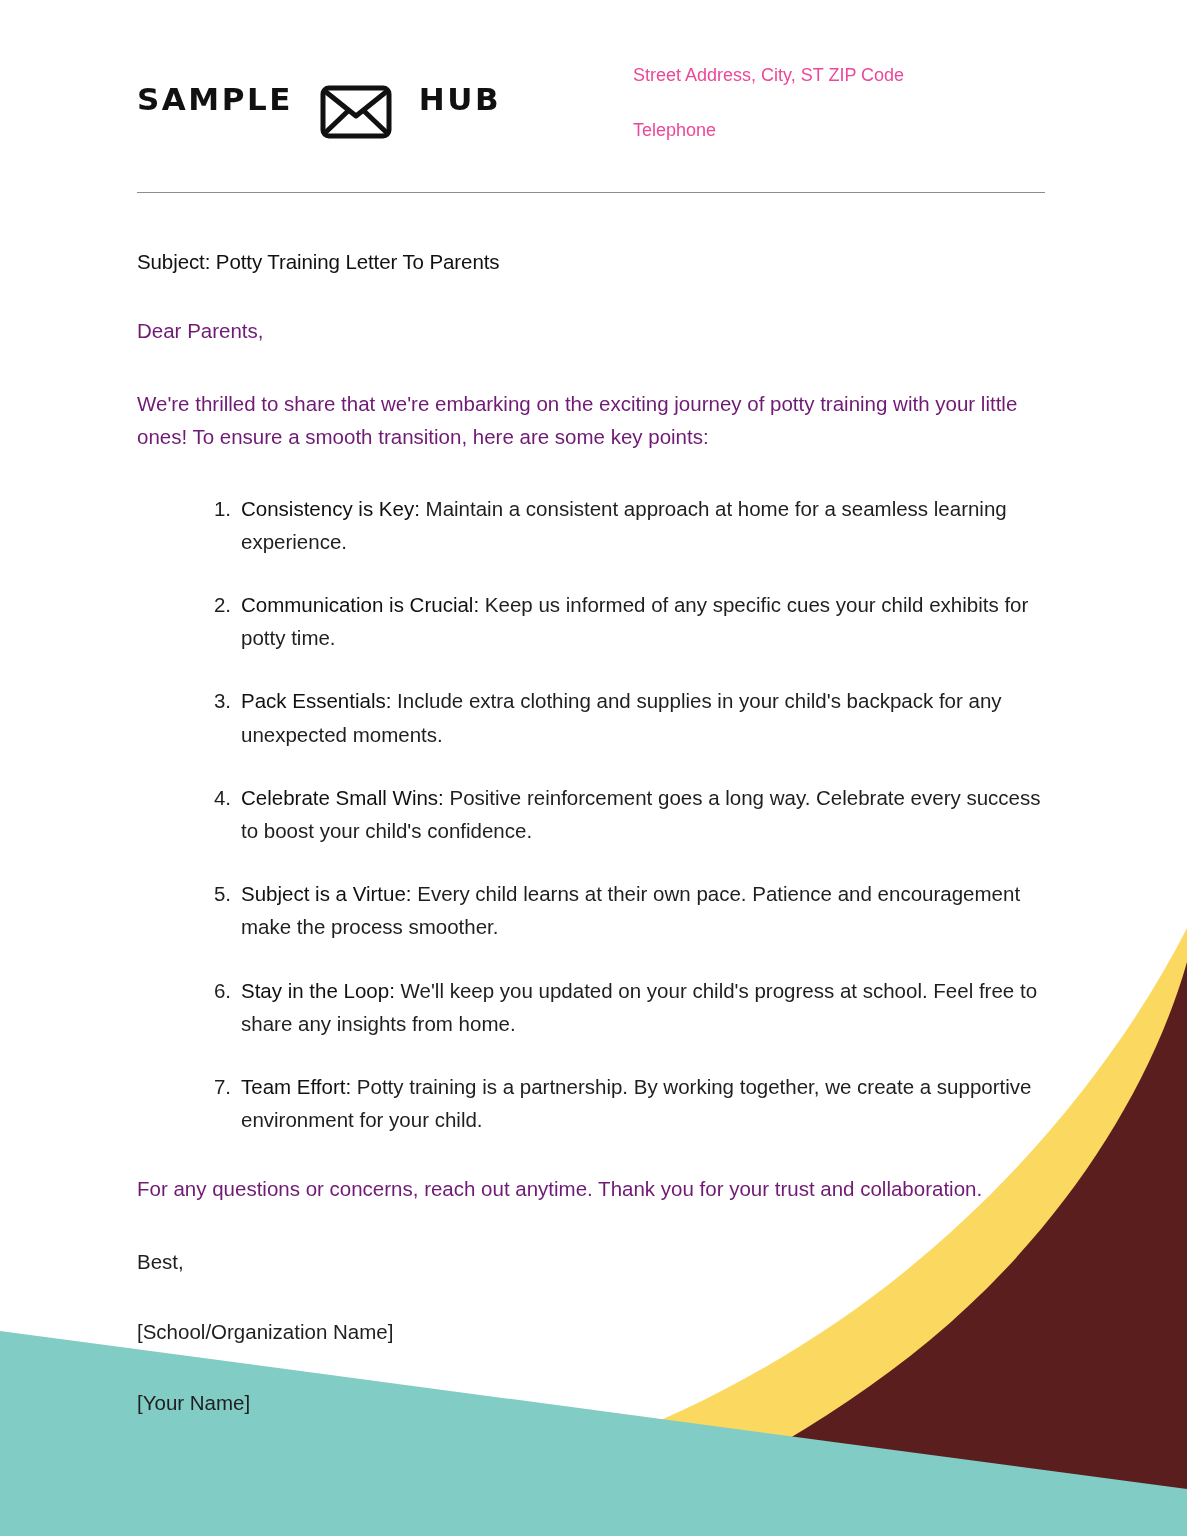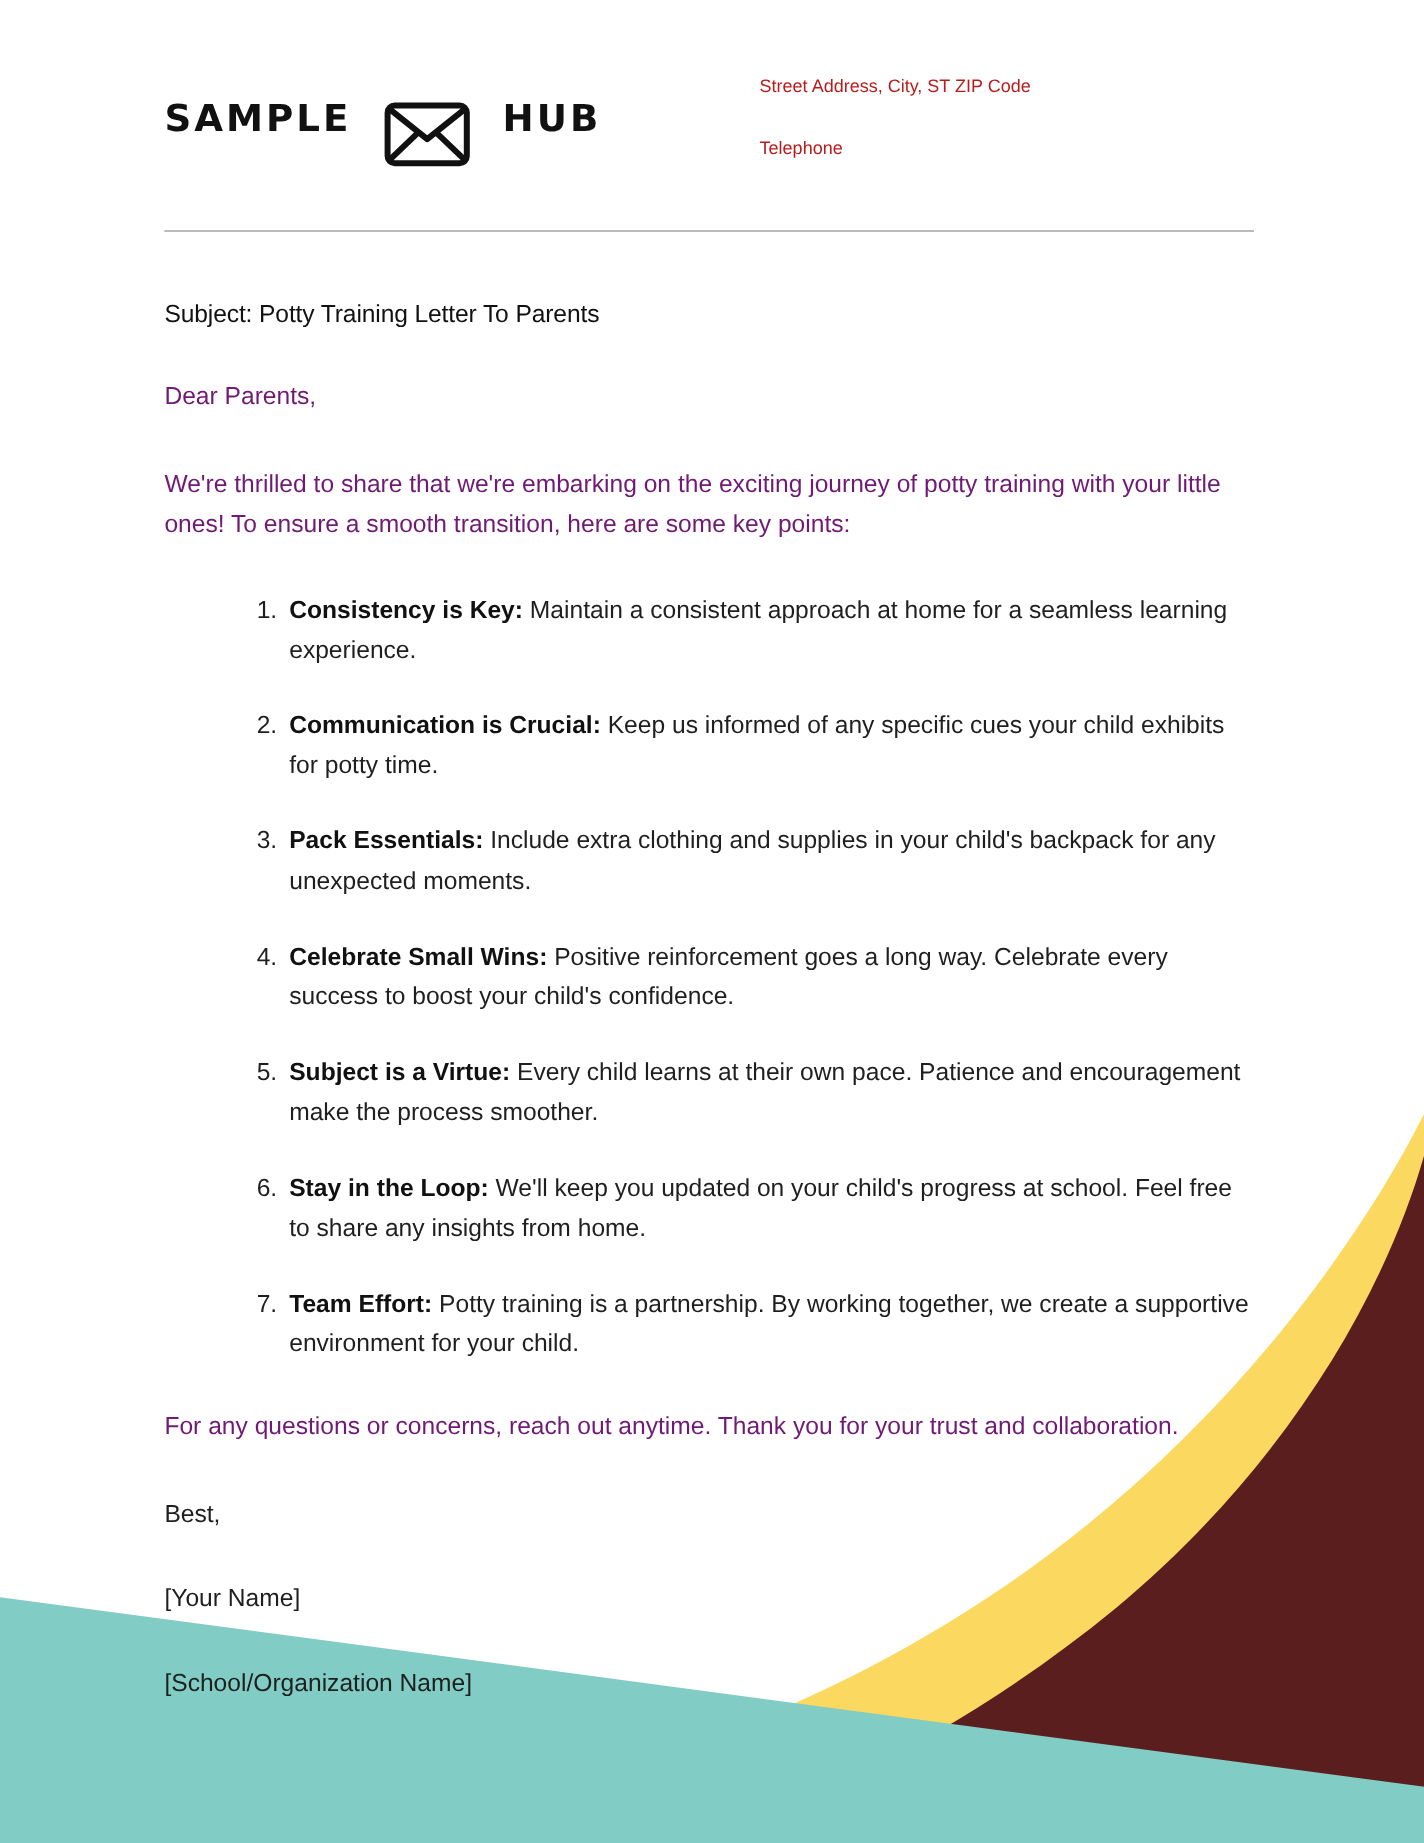--- a/index.html
+++ b/index.html
@@ -58,23 +58,23 @@
   .logo-mark {
     display: block;
     width: 74px;
     height: 56px;
   }
   .contact {
     margin-left: 76px;
     padding-top: 10px;
   }
   .contact-line {
-    font-size: 15px;
+    font-size: 18px;
     line-height: 1.45;
-    color: #b91c1c;
+    color: #ec4899;
     margin-bottom: 29px;
     white-space: nowrap;
   }
   .contact-line:last-child { margin-bottom: 0; }
 
   .rule {
     position: absolute;
     left: 137px;
     top: 192px;
     width: 908px;
@@ -125,21 +125,21 @@
   ol.keypoints > li::before {
     content: counter(kp) ".";
     position: absolute;
     left: 0;
     top: 0;
     width: 22px;
     text-align: right;
     color: #1f1f1f;
   }
   .lead {
-    font-weight: bold;
+    font-weight: normal;
     color: #111111;
   }
 
   .closing { margin-top: 36px; }
   .sig-line {
     font-size: 20.5px;
     line-height: 1.6;
     color: #1f1f1f;
     margin: 0 0 38px 0;
   }
@@ -206,18 +206,18 @@
         <span class="lead">Stay in the Loop:</span><span> We'll keep you updated on your child's progress at school. Feel free to share any insights from home.</span>
       </li>
       <li>
         <span class="lead">Team Effort:</span><span> Potty training is a partnership. By working together, we create a supportive environment for your child.</span>
       </li>
     </ol>
 
     <p class="para closing">For any questions or concerns, reach out anytime. Thank you for your trust and collaboration.</p>
 
     <p class="sig-line">Best,</p>
+    <p class="sig-line">[School/Organization Name]</p>
     <p class="sig-line">[Your Name]</p>
-    <p class="sig-line">[School/Organization Name]</p>
 
   </div>
 
 </div>
 
 </body></html>

